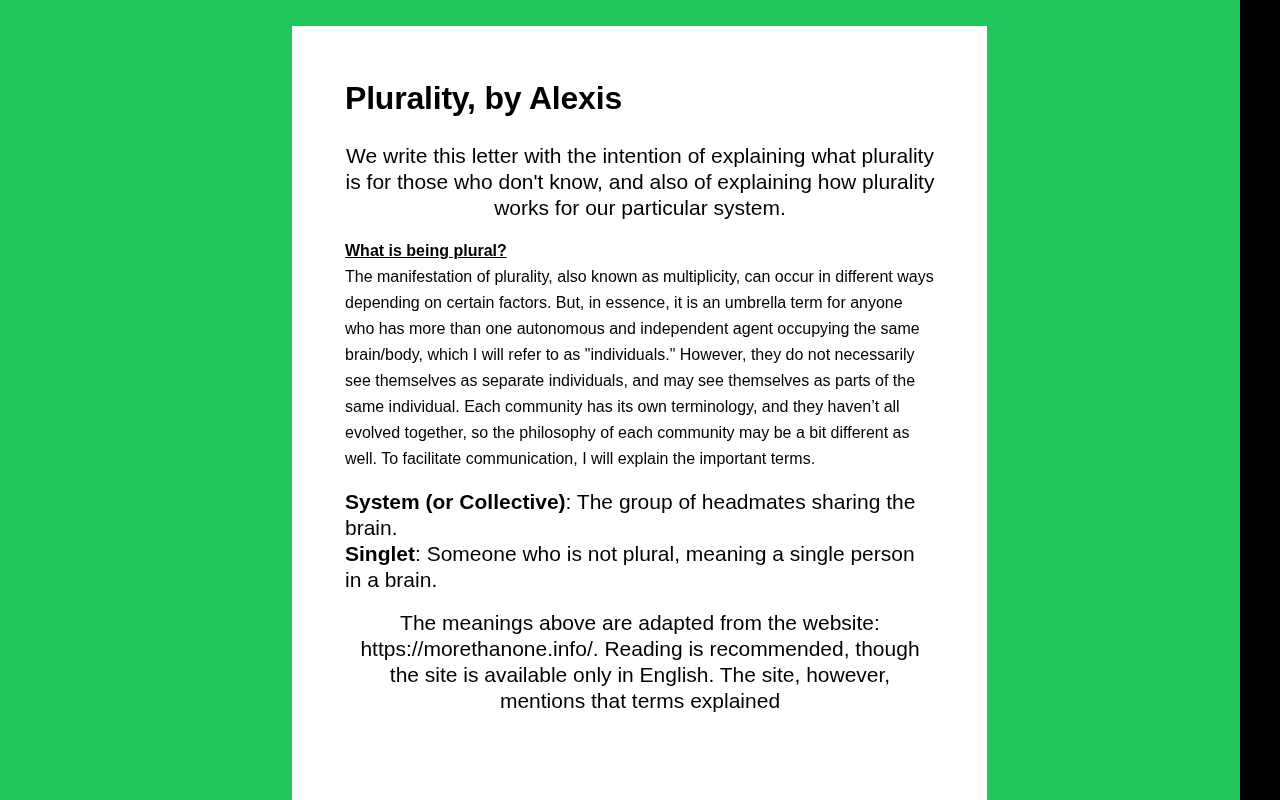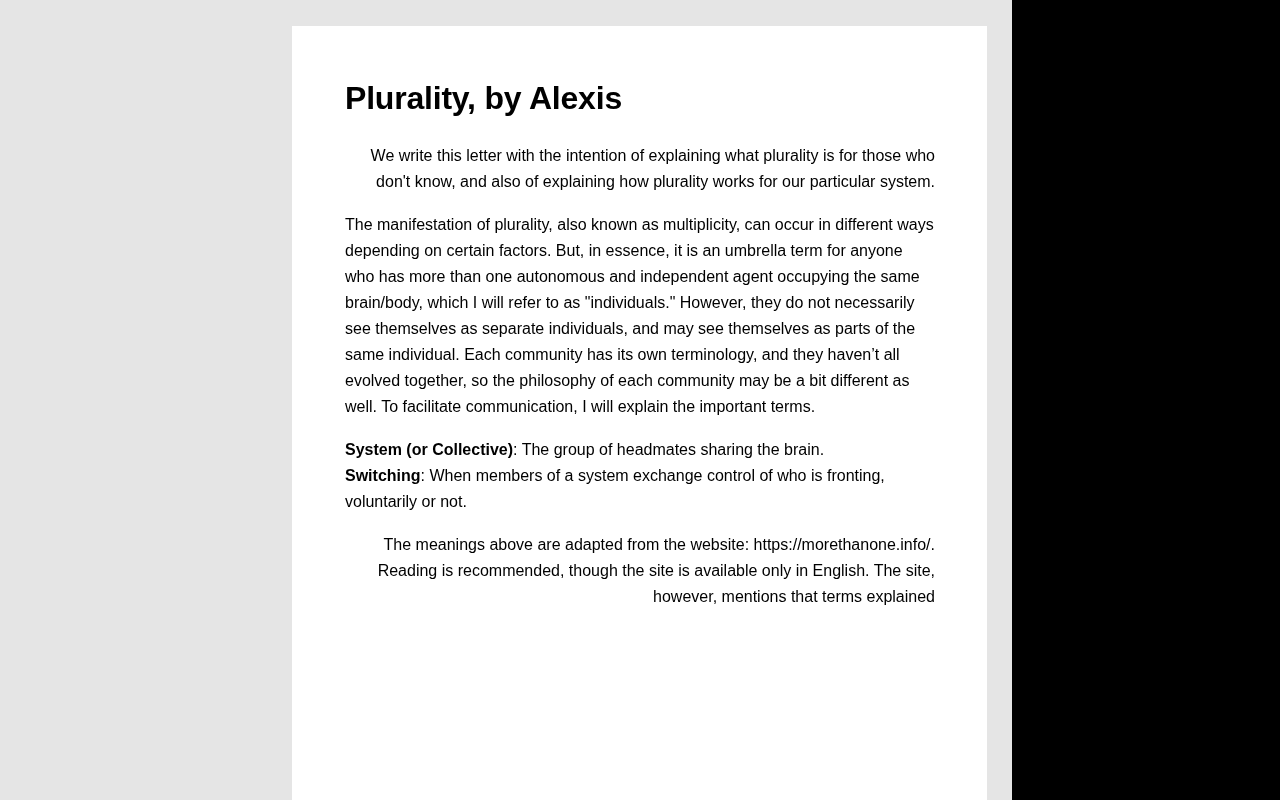--- a/index.html
+++ b/index.html
@@ -10,23 +10,23 @@
     width: 1280px;
     height: 800px;
     overflow: hidden;
     background: #000000;
   }
   body {
     font-family: "Liberation Sans", sans-serif;
   }
   .viewport {
     position: relative;
-    width: 1012px;
+    width: 1240px;
     height: 800px;
-    background: #e5e5e5;
+    background: #22c55e;
     overflow: hidden;
   }
   .page {
     position: absolute;
     left: 292px;
     top: 26px;
     width: 695px;
     min-height: 1200px;
     background: #ffffff;
     padding: 53px 53px 40px 53px;
@@ -34,26 +34,26 @@
   }
   .doc-title {
     font-size: 32px;
     font-weight: bold;
     line-height: 38px;
     color: #000000;
     margin: 0 0 26px 0;
     letter-spacing: -0.2px;
   }
   .body-block {
-    font-size: 16px;
+    font-size: 21px;
     line-height: 26px;
     color: #000000;
     margin: 0 0 17px 0;
     width: 590px;
-    text-align: right;
+    text-align: center;
   }
   .body-block:last-child { margin-bottom: 12px; }
   .section-heading {
     font-size: 16px;
     line-height: 26px;
     font-weight: bold;
     text-decoration: underline;
     color: #000000;
     margin: 0;
     display: block;
@@ -61,43 +61,44 @@
   }
   .section-body {
     font-size: 16px;
     line-height: 26px;
     color: #000000;
     margin: 0 14px 17px 0;
     width: 590px;
   }
   .defs {
     width: 590px;
-    font-size: 16px;
+    font-size: 21px;
     line-height: 26px;
     color: #000000;
     margin: 0 4px 17px 0;
   }
   .def-line { display: block; }
   .def-term { font-weight: bold; }
 </style>
 </head>
 <body>
 
 <div class="viewport">
   <div class="page">
 
     <h1 class="doc-title">Plurality, by Alexis</h1>
 
     <p class="body-block">We write this letter with the intention of explaining what plurality is for those who don't know, and also of explaining how plurality works for our particular system.</p>
 
     <div>
+      <span class="section-heading">What is being plural?</span>
       <p class="section-body">The manifestation of plurality, also known as multiplicity, can occur in different ways depending on certain factors. But, in essence, it is an umbrella term for anyone who has more than one autonomous and independent agent occupying the same brain/body, which I will refer to as "individuals." However, they do not necessarily see themselves as separate individuals, and may see themselves as parts of the same individual. Each community has its own terminology, and they haven’t all evolved together, so the philosophy of each community may be a bit different as well. To facilitate communication, I will explain the important terms.</p>
     </div>
 
     <div class="defs">
       <span class="def-line"><span class="def-term">System (or Collective)</span><span>: The group of headmates sharing the brain.</span></span>
-      <span class="def-line"><span class="def-term">Switching</span><span>: When members of a system exchange control of who is fronting, voluntarily or not.</span></span>
+      <span class="def-line"><span class="def-term">Singlet</span><span>: Someone who is not plural, meaning a single person in a brain.</span></span>
     </div>
 
     <p class="body-block">The meanings above are adapted from the website: https://morethanone.info/. Reading is recommended, though the site is available only in English. The site, however, mentions that terms explained</p>
 
   </div>
 </div>
 
 </body></html>

